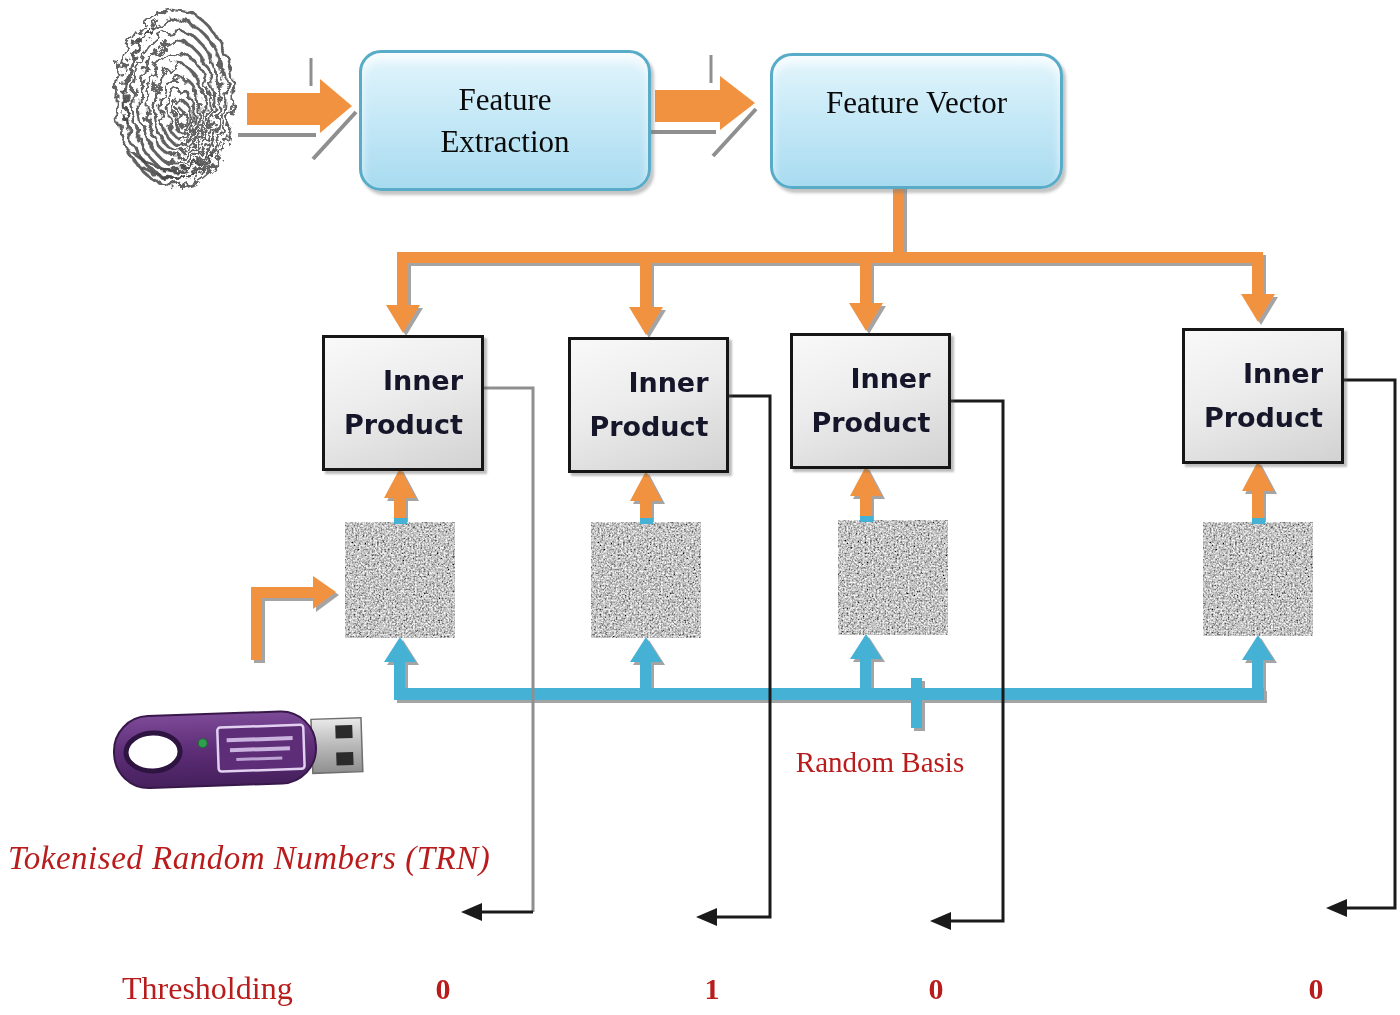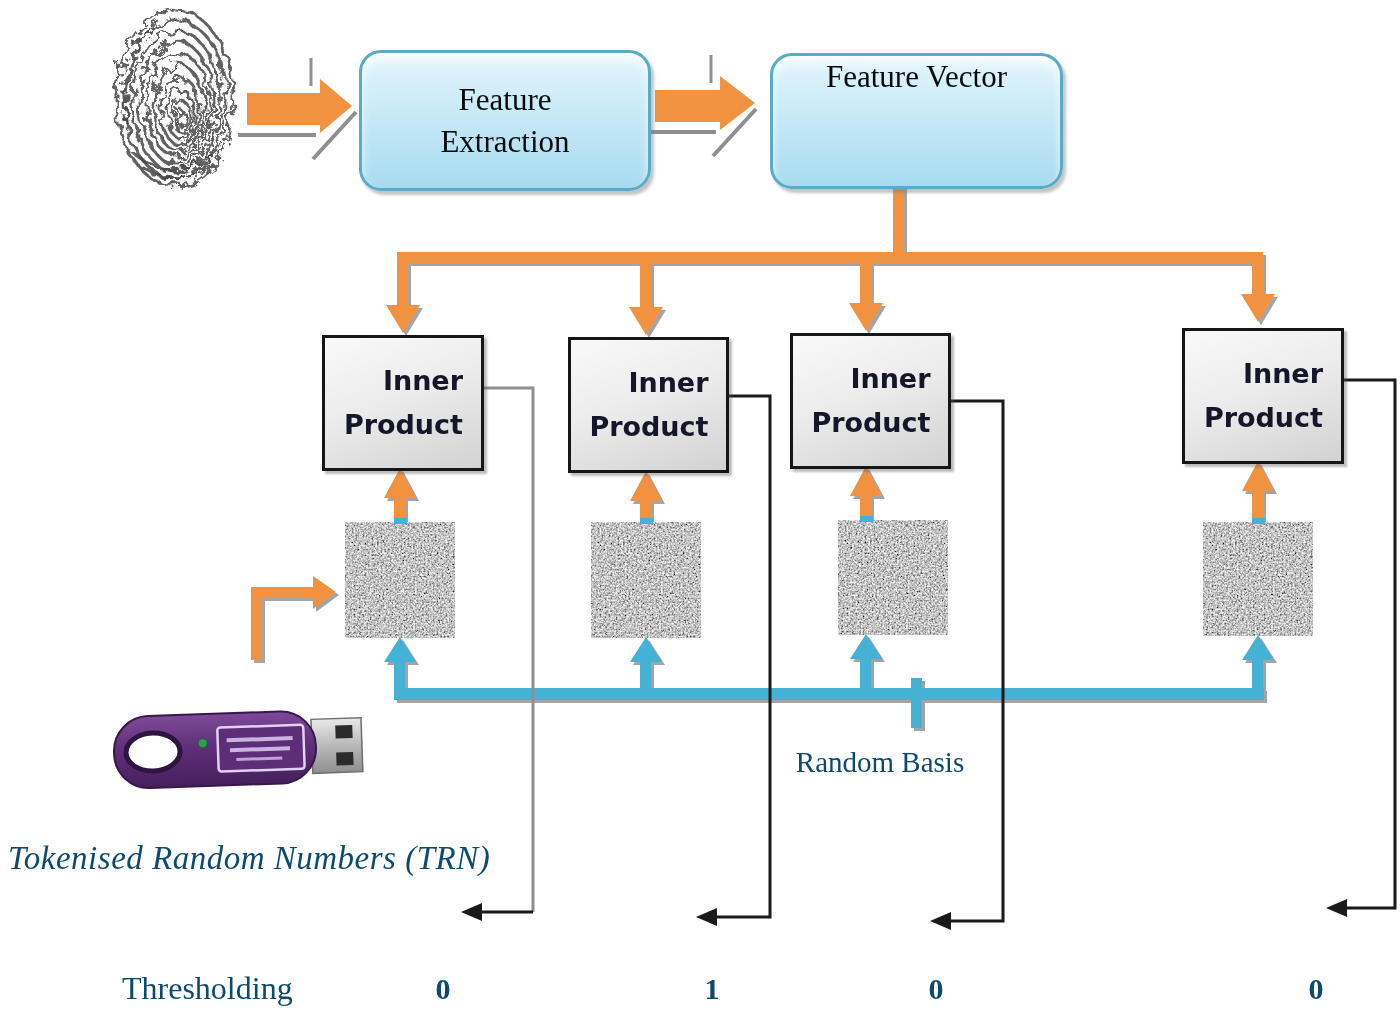--- a/index.html
+++ b/index.html
@@ -22,21 +22,21 @@
     background:linear-gradient(160deg,#f9f9f9 0%,#ececec 45%,#d2d2d2 100%);
     box-shadow:3px 3px 2px rgba(90,90,90,.4);
     display:flex;align-items:center;justify-content:center;text-align:right;
     font-family:"DejaVu Sans","Liberation Sans",sans-serif;
     font-weight:bold;font-size:27px;line-height:44px;color:#16162b;
   }
   .ip-label{width:120px;}
   .fe-label{width:190px;}
   .noise{position:absolute;z-index:2;}
   .blue-dash{position:absolute;z-index:3;width:13px;height:6px;background:#44b1d5;}
-  .txt{position:absolute;z-index:3;color:#0c4a6e;white-space:nowrap;}
+  .txt{position:absolute;z-index:3;color:#b91c1c;white-space:nowrap;}
   .t-random-basis{font-size:29px;width:250px;text-align:center;}
   .t-trn{font-size:33px;letter-spacing:.5px;}
   .t-threshold{font-size:32px;margin-left:22px;}
   .t-bit{font-size:30px;font-weight:bold;width:60px;text-align:center;}
   .fp{position:absolute;z-index:2;}
   .usb{position:absolute;z-index:2;}
 </style>
 </head>
 <body>
 
@@ -167,21 +167,21 @@
         <path d="M14,120 Q10,60 40,25"></path>
       </g>
     </g>
   </svg>
 
   <div class="proc-box" style="left:359px;top:50px;width:286px;height:135px;">
     <div class="fe-label">Feature Extraction</div>
   </div>
 
   <div class="proc-box" style="left:770px;top:53px;width:287px;height:130px;align-items:flex-start;">
-    <div style="text-align:center;">Feature Vector</div>
+    <div style="margin-top:26px;text-align:center;">Feature Vector</div>
   </div>
 
   <div class="ip-box" style="left:322px;top:335px;width:156px;height:130px;">
     <div class="ip-label">Inner Product</div>
   </div>
   <div class="ip-box" style="left:568px;top:337px;width:155px;height:130px;">
     <div class="ip-label">Inner Product</div>
   </div>
   <div class="ip-box" style="left:790px;top:333px;width:155px;height:130px;">
     <div class="ip-label">Inner Product</div>

